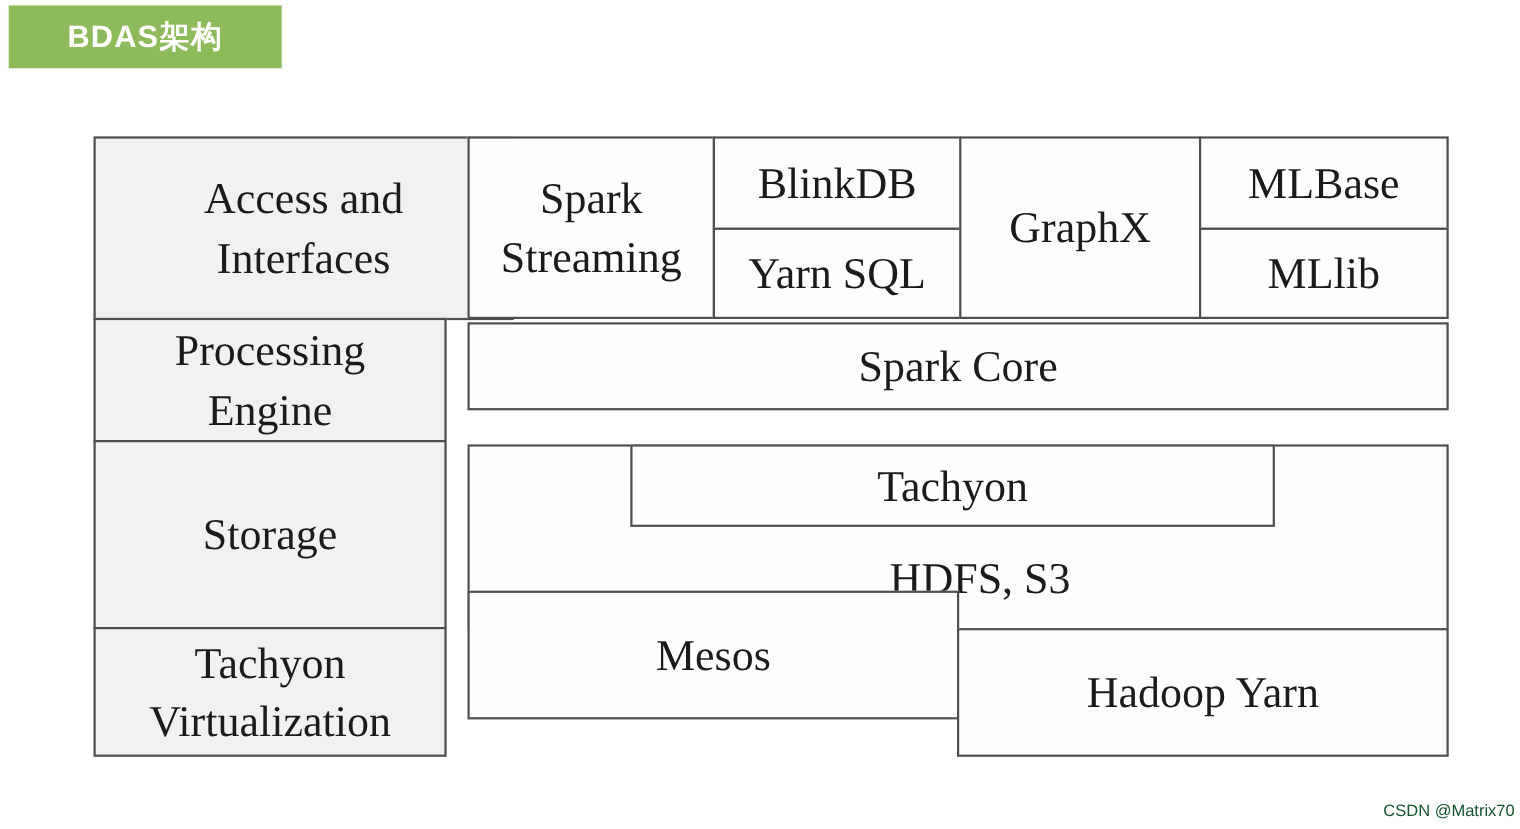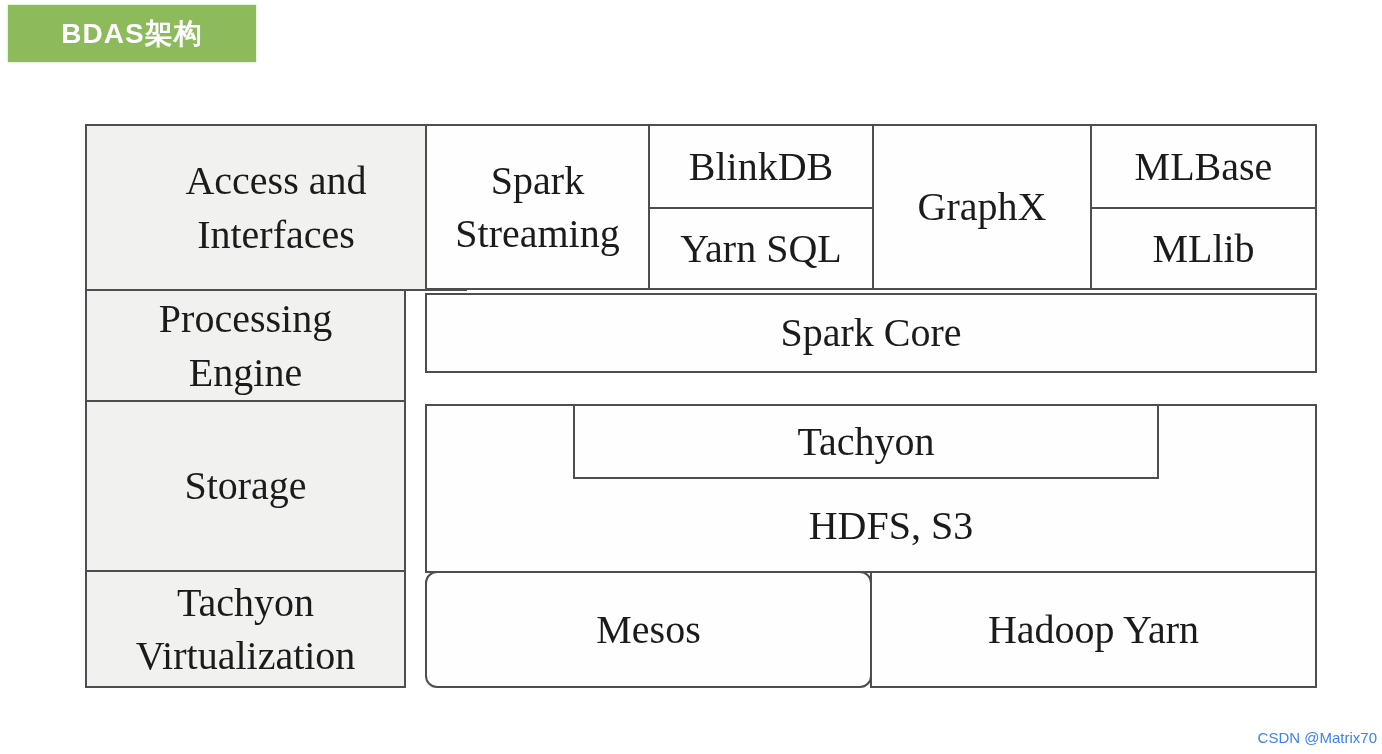--- a/index.html
+++ b/index.html
@@ -65,30 +65,30 @@
 
   
   .spark-core      { left: 425px;  top: 293px; width: 892px; height: 80px; }
 
   
   .storage-block   { left: 425px;  top: 404px; width: 892px; height: 169px; }
   .tachyon         { left: 573px;  top: 404px; width: 586px; height: 75px;  }
   .hdfs-area       { left: 445px;  top: 479px; width: 892px; height: 94px;  }
 
   
-  .mesos           { left: 425px;  top: 571px; width: 447px; height: 117px; border-radius: 12px; }
+  .mesos           { left: 425px;  top: 537px; width: 447px; height: 117px; }
   .hadoop-yarn     { left: 870px;  top: 571px; width: 447px; height: 117px; }
 
   .watermark {
     position: absolute;
     right: 5px;
     top: 729px;
     font-family: "Liberation Sans", "DejaVu Sans", sans-serif;
     font-size: 15px;
-    color: #3b82f6;
+    color: #14532d;
   }
 </style>
 </head>
 <body>
 
 <div class="stage">
 
   <div class="badge">BDAS架构</div>
 
   <div class="cell gray layer-access">Access and

